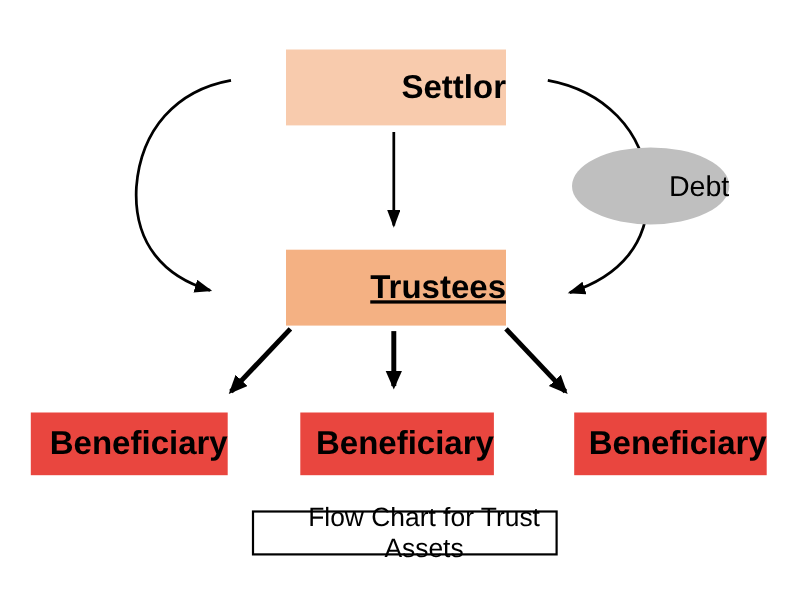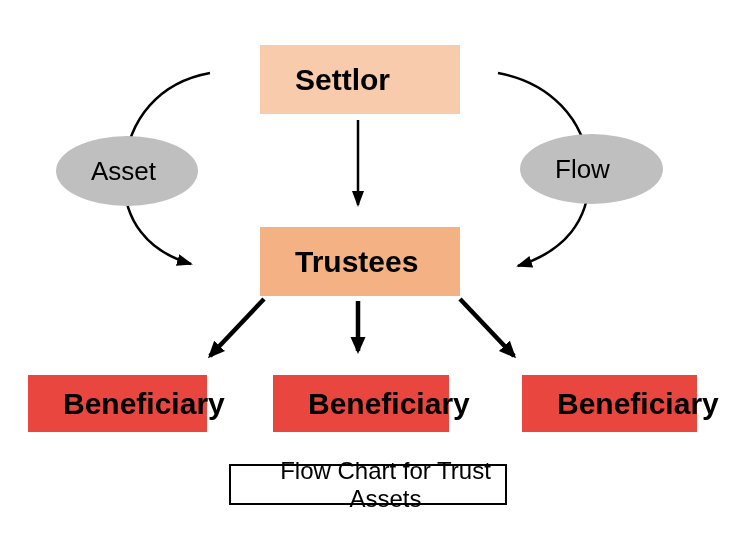--- a/index.html
+++ b/index.html
@@ -18,35 +18,35 @@
   #arrow-layer {
     position: absolute;
     left: 0; top: 0;
     width: 734px; height: 545px;
     z-index: 1;
   }
   .node {
     position: absolute;
     display: flex;
     align-items: center;
-    justify-content: flex-start;
+    justify-content: flex-end;
     color: #000000;
     z-index: 2;
     text-align: center;
     box-sizing: border-box;
     padding-left: 35px;
   }
   .rect-node { font-weight: bold; }
   #settlor {
     left: 260px; top: 45px; width: 200px; height: 69px;
     background: #F8CBAD; font-size: 30px;
   }
   #trustees {
     left: 260px; top: 227px; width: 200px; height: 69px;
-    background: #F4B183; font-size: 30px;
+    background: #F4B183; font-size: 30px; text-decoration: underline;
   }
   .ellipse-node {
     border-radius: 50%;
     background: #BFBFBF;
     font-size: 26px;
     font-weight: normal;
   }
   #asset { left: 56px;  top: 136px; width: 142px; height: 70px; }
   #debt  { left: 520px; top: 134px; width: 143px; height: 70px; }
   .beneficiary {
@@ -93,26 +93,23 @@
 
     <path class="edge edge-thick" d="M 358 301 L 358 351" marker-end="url(#ah-l)"></path>
 
     <path class="edge edge-thick" d="M 460 299 L 514 356" marker-end="url(#ah-l)"></path>
   </svg>
 
   <div id="settlor" class="node rect-node">
     <span>Settlor</span>
   </div>
 
-  <div id="asset" class="node ellipse-node">
-    <span>Asset</span>
-  </div>
 
   <div id="debt" class="node ellipse-node">
-    <span>Flow</span>
+    <span>Debt</span>
   </div>
 
   <div id="trustees" class="node rect-node">
     <span>Trustees</span>
   </div>
 
   <div id="beneficiary-left" class="node rect-node beneficiary">
     <span>Beneficiary</span>
   </div>
 

